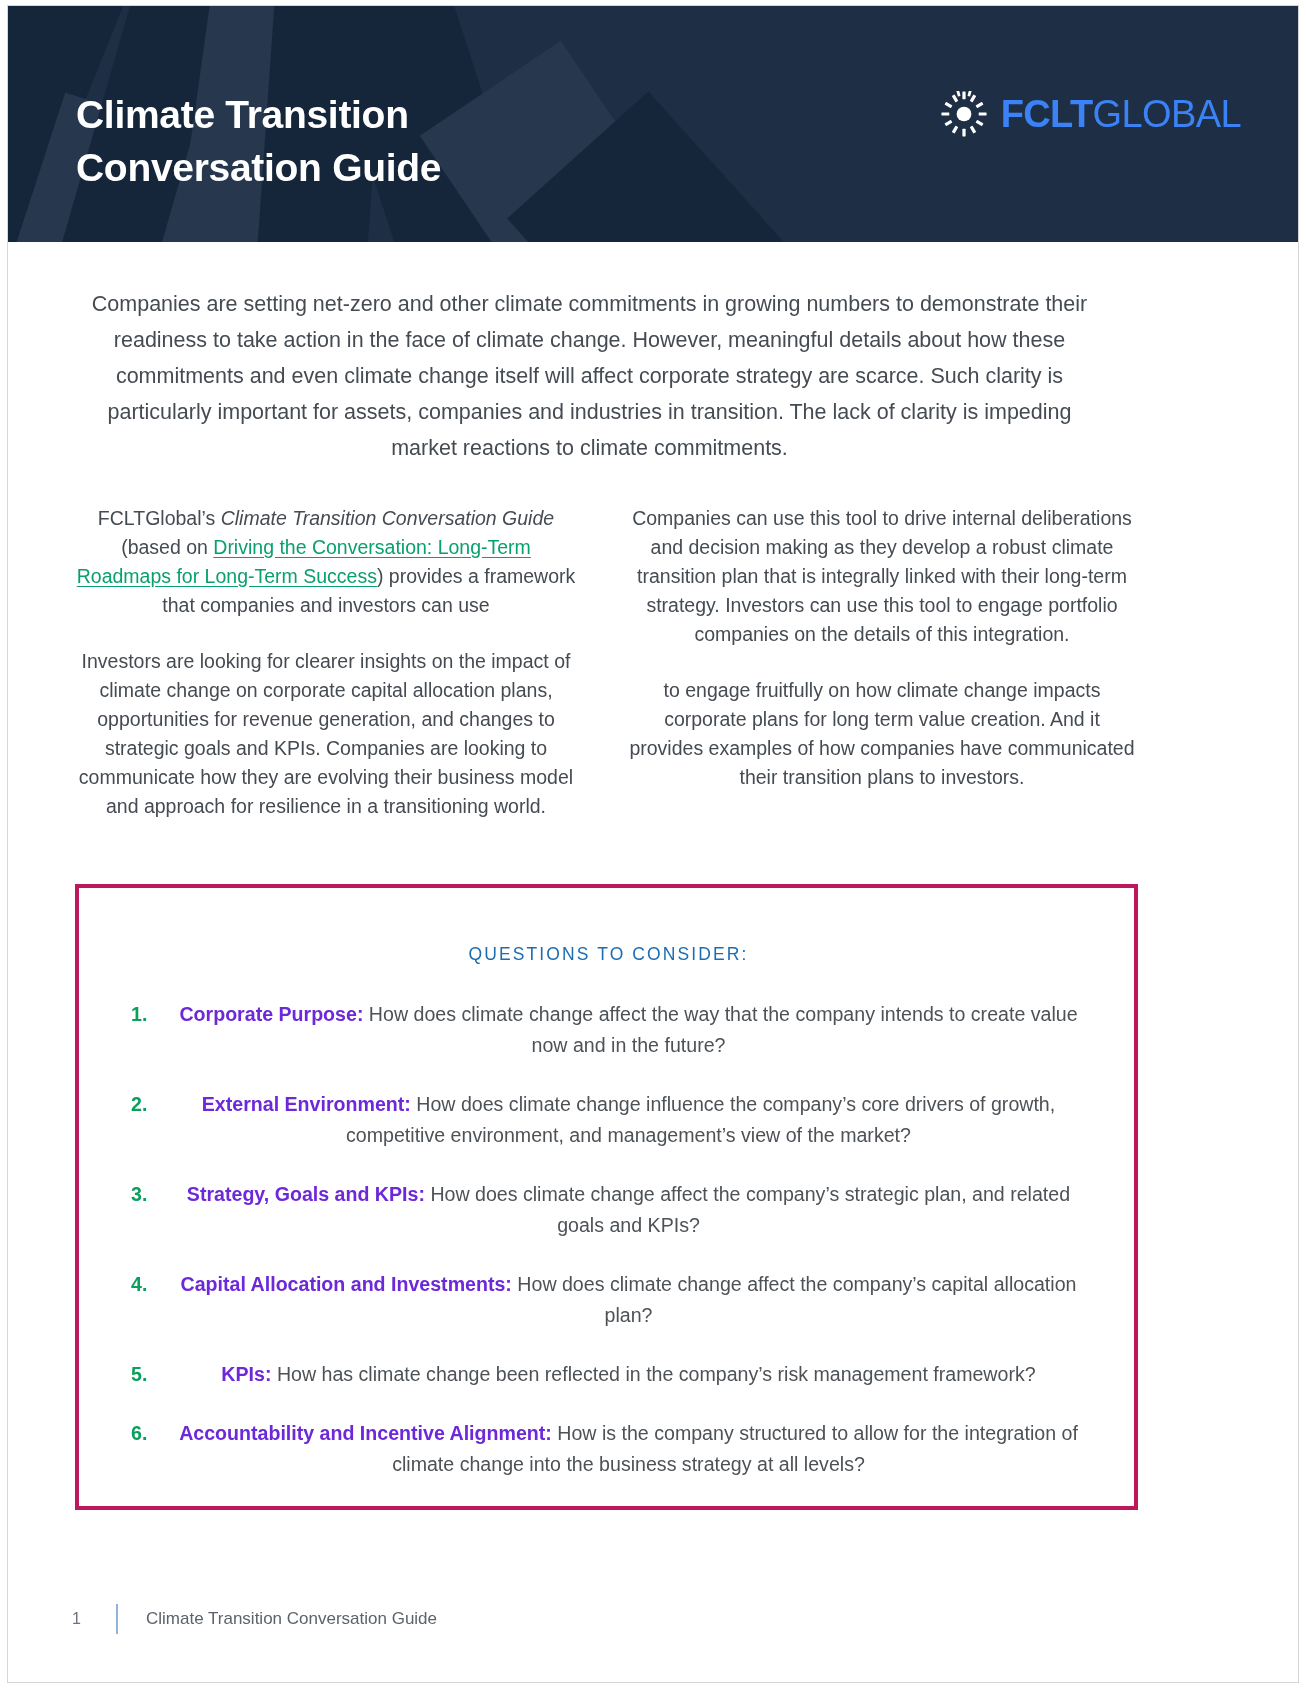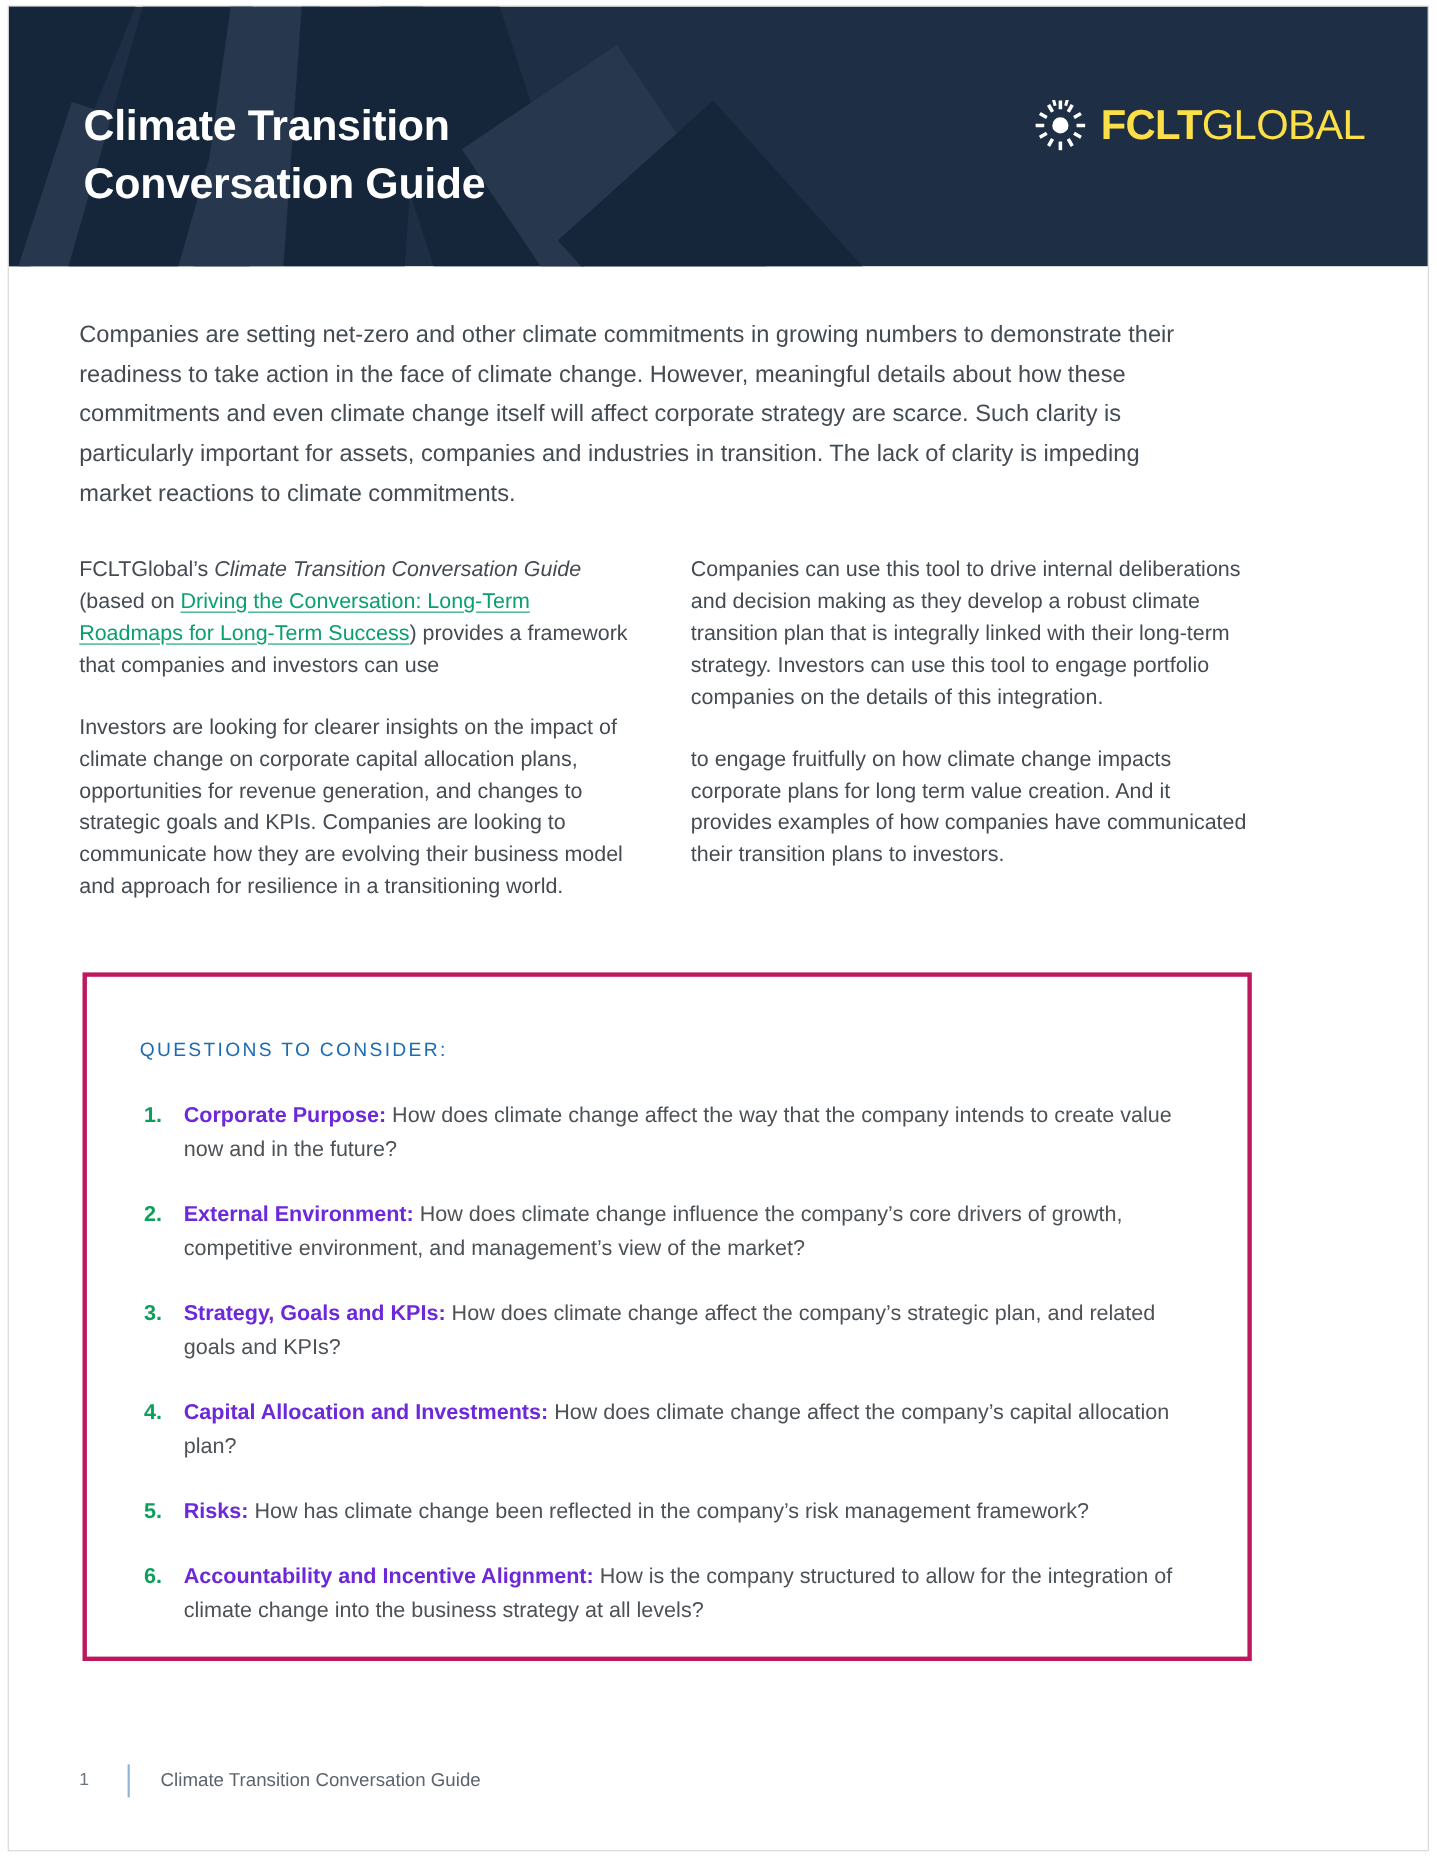--- a/index.html
+++ b/index.html
@@ -67,33 +67,34 @@
   .logo {
     position: absolute;
     right: 57px;
     top: 85px;
     display: flex;
     align-items: center;
     gap: 14px;
   }
   .logo-mark { width: 46px; height: 46px; display: block; }
   .logo-word {
-    color: #fde047;
+    color: #3b82f6;
     font-size: 38px;
     line-height: 38px;
     letter-spacing: -0.6px;
     white-space: nowrap;
   }
   .logo-word .b { font-weight: bold; }
   .logo-word .n { font-weight: normal; }
 
   
   .body-wrap {
     position: relative;
     padding: 0 64px;
+    text-align: center;
   }
   .lede {
     margin: 0;
     padding-top: 44px;
     color: #454b52;
     font-size: 21.5px;
     line-height: 36px;
     max-width: 1035px;
   }
   .cols {
@@ -256,21 +257,21 @@
       </div>
 
       <div class="qbox">
         <div class="qbox-title">QUESTIONS TO CONSIDER:</div>
 
         <ol class="qlist">
           <li><span class="qlabel">Corporate Purpose:</span><span> How does climate change affect the way that the company intends to create value now and in the future?</span></li>
           <li><span class="qlabel">External Environment:</span><span> How does climate change influence the company’s core drivers of growth, competitive environment, and management’s view of the market?</span></li>
           <li><span class="qlabel">Strategy, Goals and KPIs:</span><span> How does climate change affect the company’s strategic plan, and related goals and KPIs?</span></li>
           <li><span class="qlabel">Capital Allocation and Investments:</span><span> How does climate change affect the company’s capital allocation plan?</span></li>
-          <li><span class="qlabel">Risks:</span><span> How has climate change been reflected in the company’s risk management framework?</span></li>
+          <li><span class="qlabel">KPIs:</span><span> How has climate change been reflected in the company’s risk management framework?</span></li>
           <li><span class="qlabel">Accountability and Incentive Alignment:</span><span> How is the company structured to allow for the integration of climate change into the business strategy at all levels?</span></li>
         </ol>
       </div>
 
     </div>
 
     <div class="footer">
       <div class="pagenum">1</div>
       <div class="fdiv"></div>
       <div class="ftitle">Climate Transition Conversation Guide</div>

